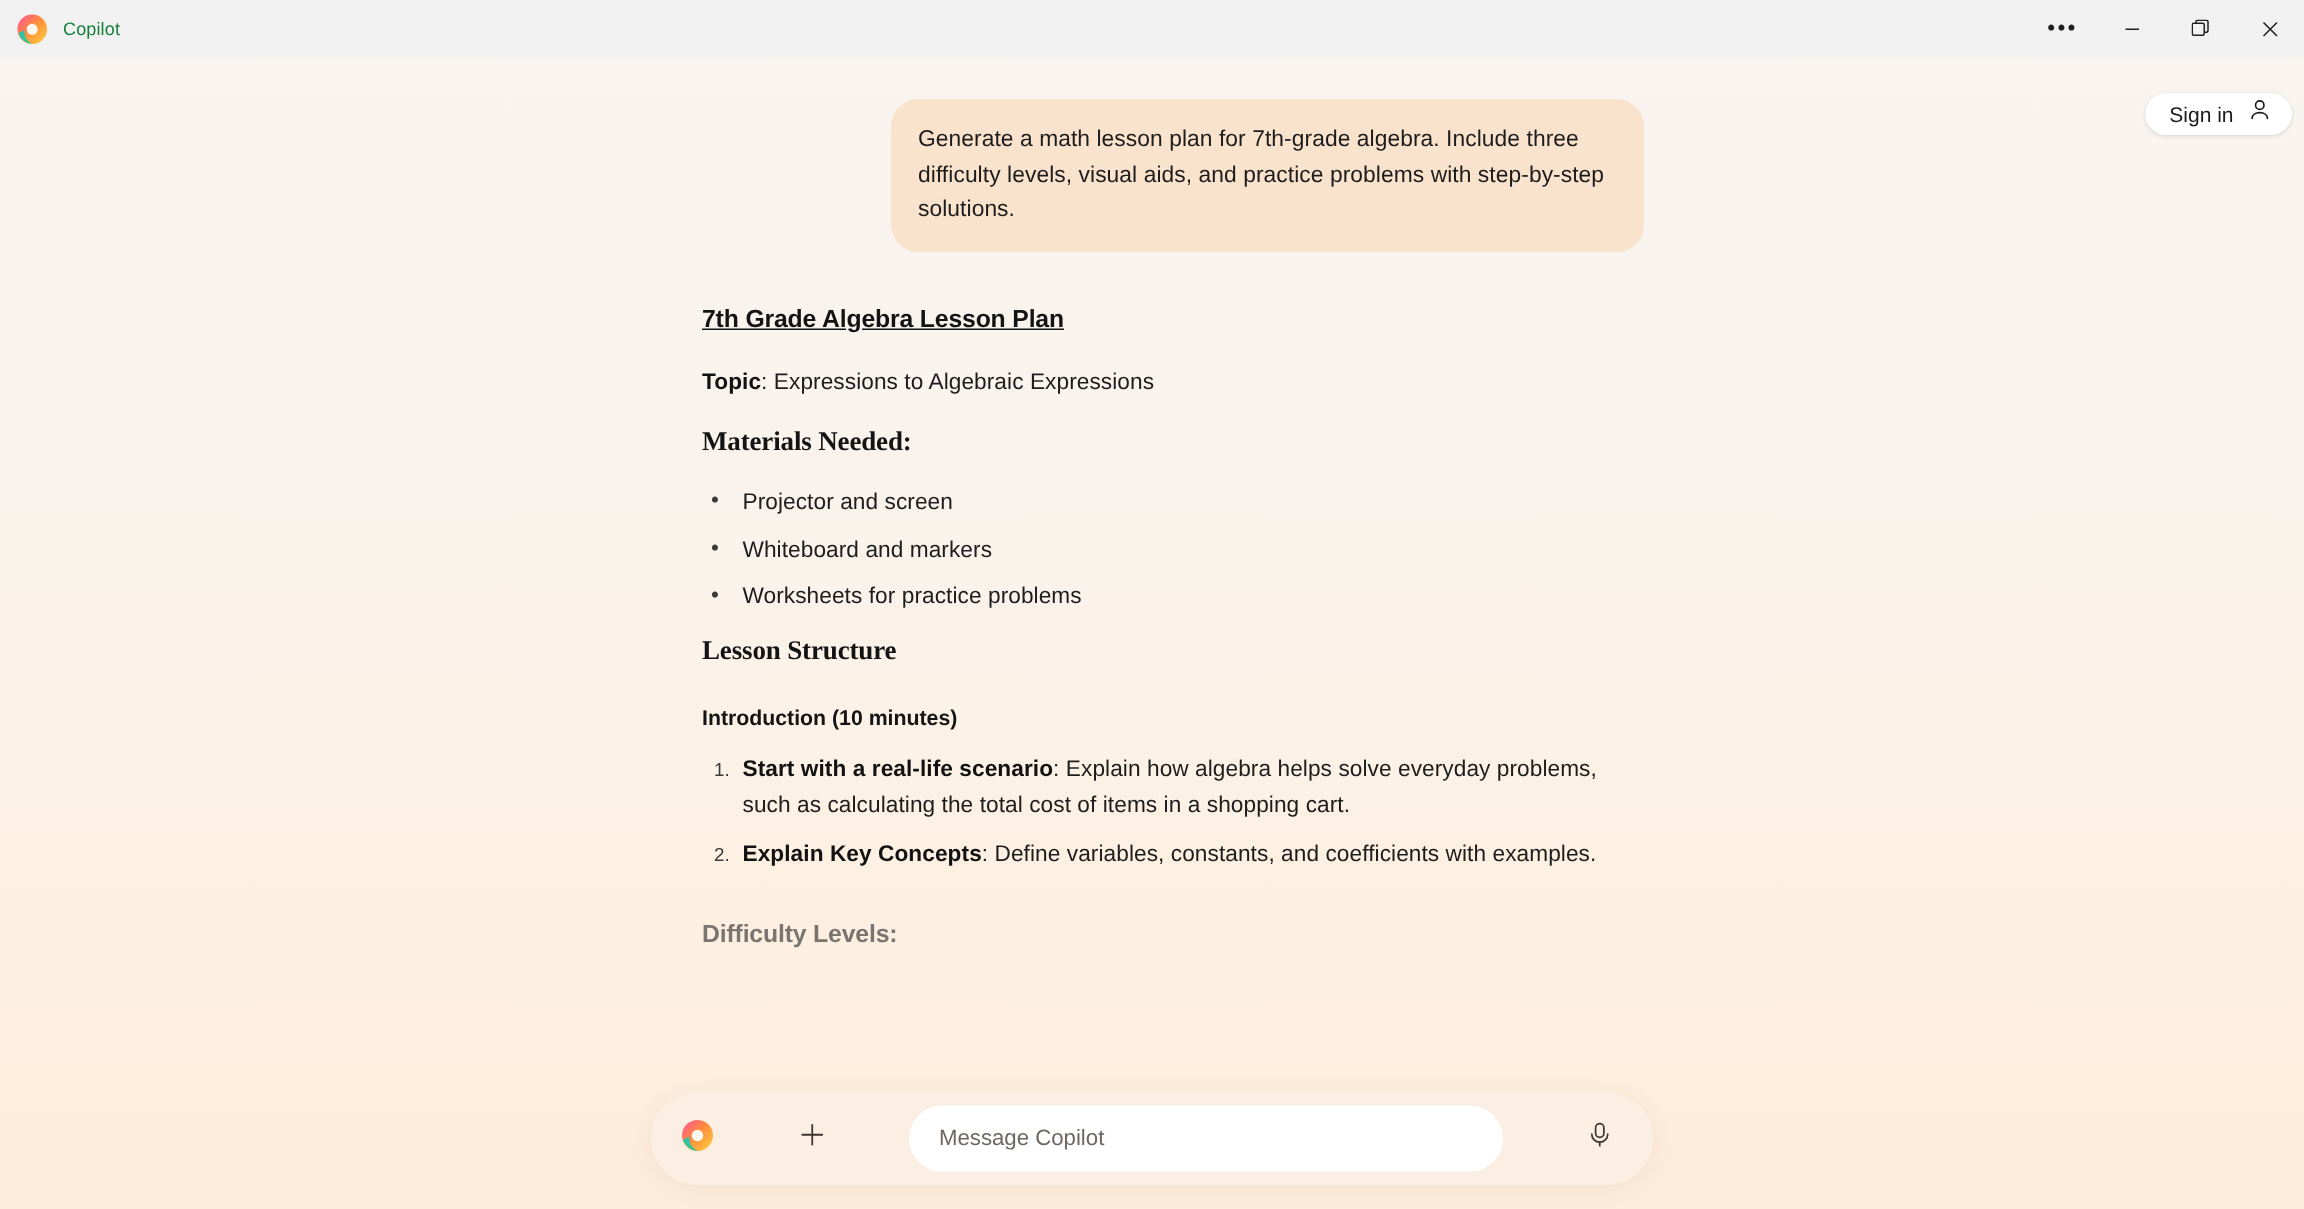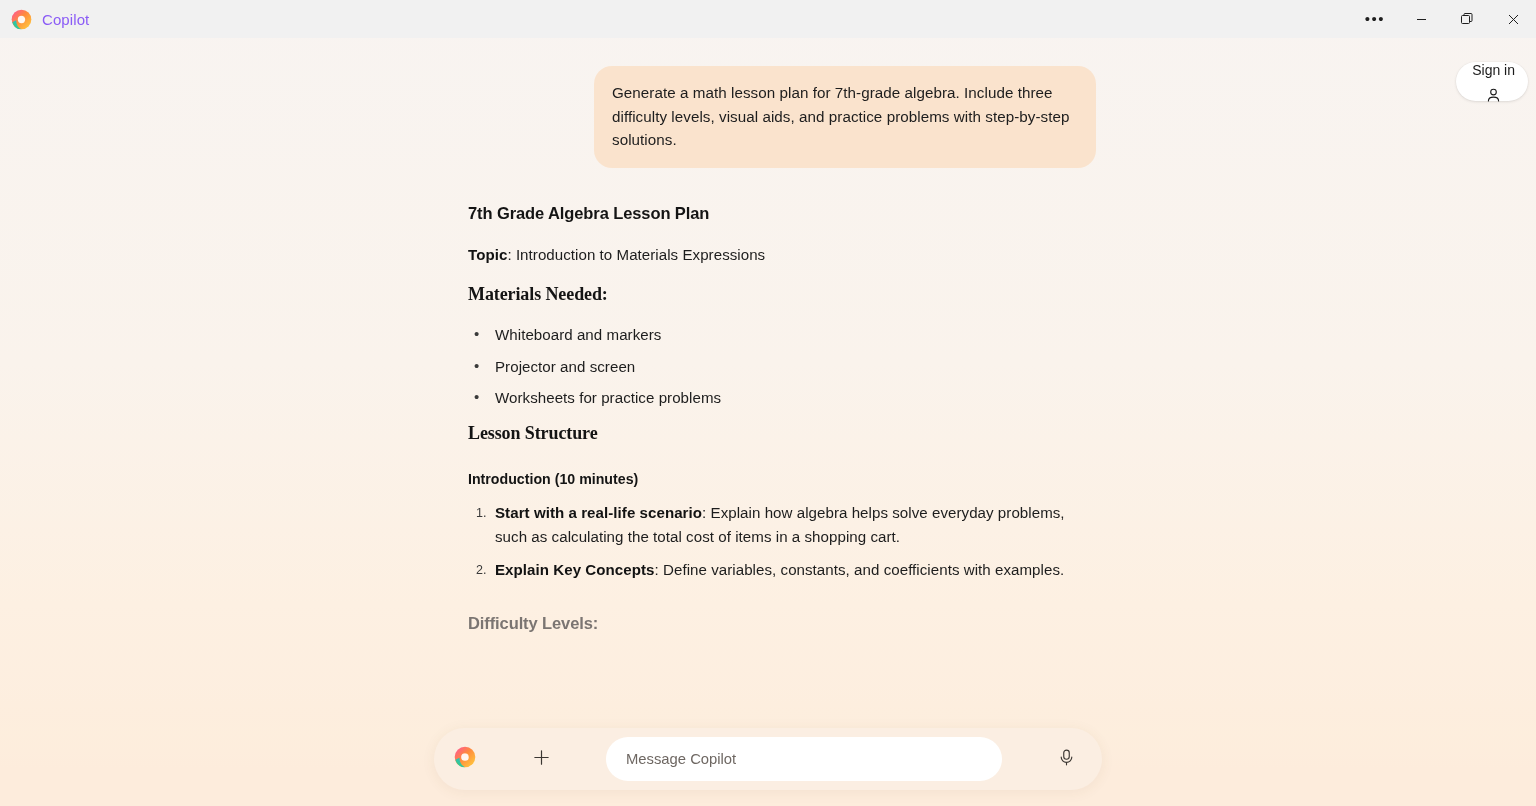--- a/index.html
+++ b/index.html
@@ -40,22 +40,22 @@
   }
 
   .titlebar-left {
     display: flex;
     align-items: center;
     gap: 10px;
     padding-left: 11px;
   }
 
   .app-title {
-    font-size: 15px;
-    color: #8b5cf6;
+    font-size: 12px;
+    color: #15803d;
     letter-spacing: 0.1px;
   }
 
   .titlebar-spacer { flex: 1; }
 
   .win-controls {
     display: flex;
     align-items: center;
     height: 38px;
   }
@@ -82,31 +82,30 @@
   .copilot-logo {
     display: block;
     border-radius: 50%;
   }
 
   
   .signin-btn {
     position: absolute;
     top: 62px;
     right: 8px;
-    height: 39px;
+    height: 28px;
     display: flex;
     align-items: center;
     gap: 9px;
     padding: 0 13px 0 16px;
     background: #ffffff;
     border-radius: 20px;
     box-shadow: 0 1px 3px rgba(0,0,0,0.10), 0 0 0 0.5px rgba(0,0,0,0.03);
     z-index: 30;
     cursor: default;
-    flex-direction: column;
   }
   .signin-label {
     font-size: 14px;
     color: #1b1b1b;
   }
 
   
   .conversation {
     position: absolute;
     top: 38px;
@@ -139,20 +138,21 @@
     margin-top: 36px;
     color: #1d1d1d;
   }
 
   .answer h2 {
     font-size: 16.5px;
     font-weight: bold;
     letter-spacing: -0.1px;
     color: #141414;
     margin-bottom: 20px;
+    text-decoration: underline;
   }
 
   .answer h3 {
     font-size: 18px;
     font-weight: bold;
     letter-spacing: -0.1px;
     color: #141414;
     margin-top: 14px;
     margin-bottom: 18px;
     font-family: Liberation Serif, serif;
@@ -404,28 +404,28 @@
 
   <div class="conversation">
     <div class="thread">
 
       <div class="user-bubble">Generate a math lesson plan for 7th-grade algebra. Include three difficulty levels, visual aids, and practice problems with step-by-step solutions.</div>
 
       <div class="answer">
 
         <h2>7th Grade Algebra Lesson Plan</h2>
 
-        <p><b>Topic</b><span>: Introduction to Materials Expressions</span></p>
+        <p><b>Topic</b><span>: Expressions to Algebraic Expressions</span></p>
 
 
         <h3>Materials Needed:</h3>
 
         <ul>
+          <li>Projector and screen</li>
           <li>Whiteboard and markers</li>
-          <li>Projector and screen</li>
           <li>Worksheets for practice problems</li>
         </ul>
 
         <h3>Lesson Structure</h3>
 
         <h4>Introduction (10 minutes)</h4>
 
         <ol>
           <li><b>Start with a real-life scenario</b><span>: Explain how algebra helps solve everyday problems, such as calculating the total cost of items in a shopping cart.</span></li>
           <li><b>Explain Key Concepts</b><span>: Define variables, constants, and coefficients with examples.</span></li>

